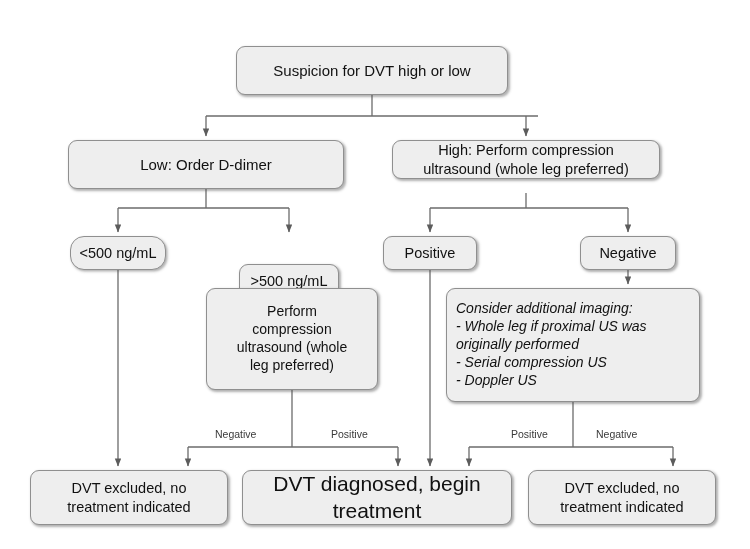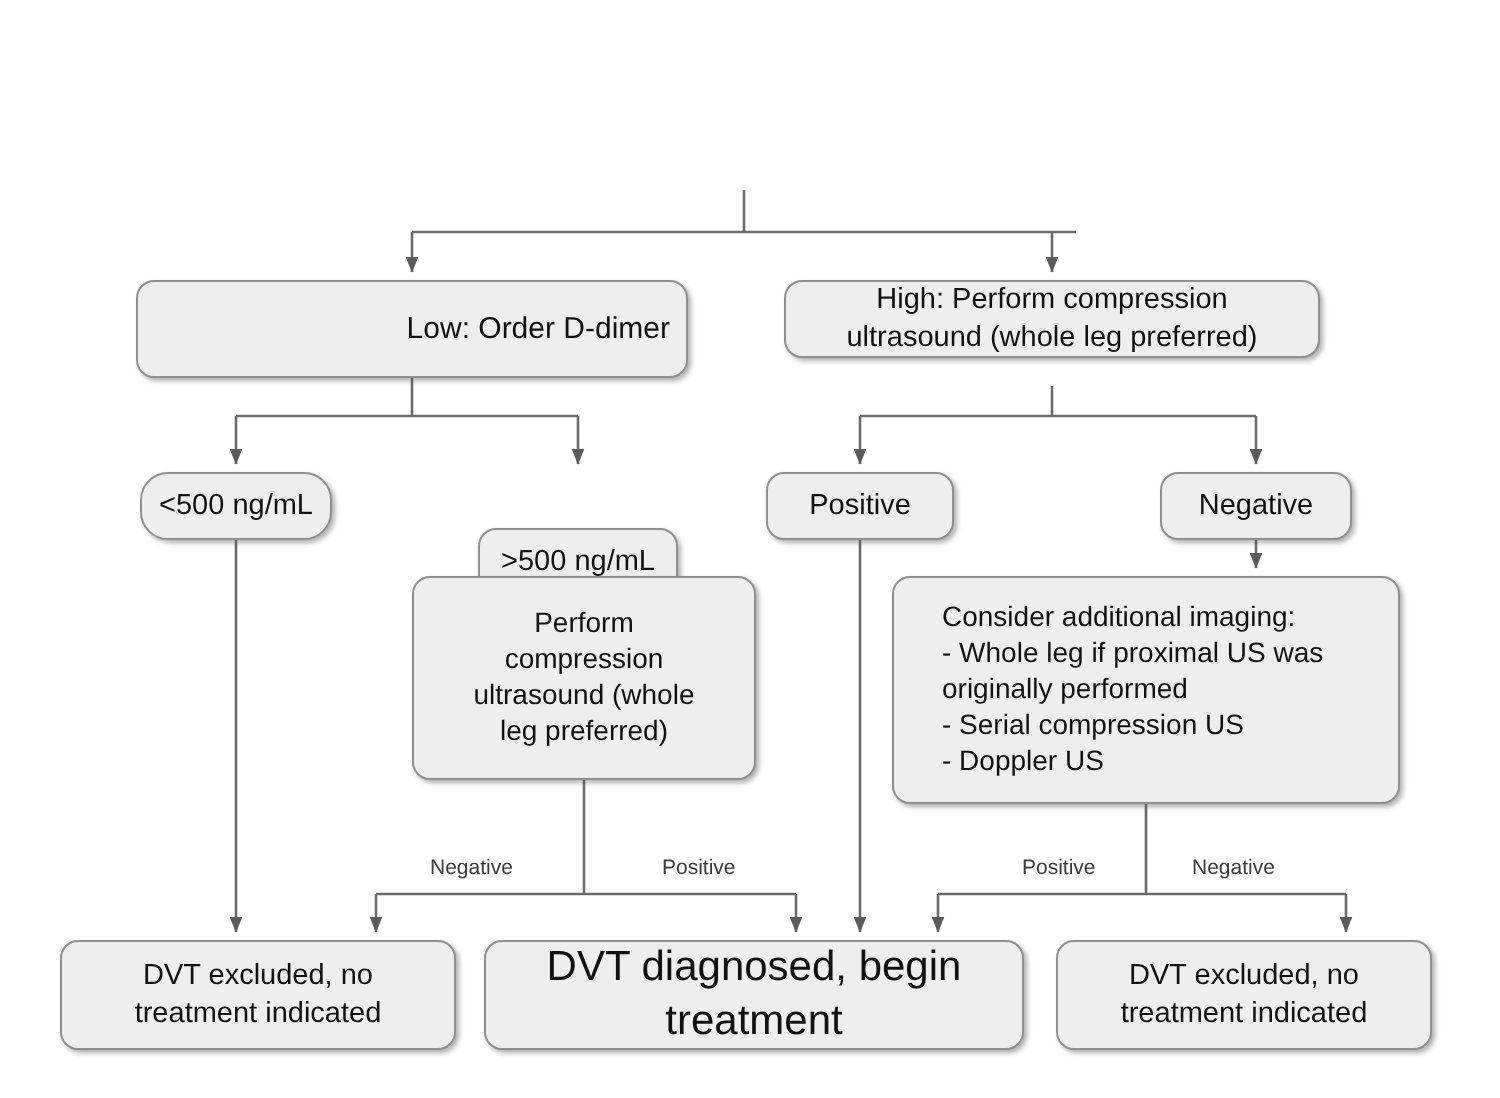--- a/index.html
+++ b/index.html
@@ -37,36 +37,37 @@
     text-align: center;
     color: #111111;
     font-size: 14.5px;
     line-height: 1.28;
     padding: 4px 8px;
     white-space: pre-line;
   }
   .node.left-align {
     justify-content: flex-start;
     text-align: left;
-    padding: 8px 10px 8px 24px;
+    padding: 8px 10px 8px 9px;
+    font-style: italic;
   }
   .node .inner {
     width: 100%;
     white-space: pre-line;
   }
   .edge-label {
     position: absolute;
     font-size: 10.5px;
     color: #3a3a3a;
     white-space: nowrap;
     background: #ffffff;
     padding: 0 3px;
   }
   .n-root     { left: 236px; top: 46px;  width: 272px; height: 49px; font-size: 15px; }
-  .n-low      { left: 68px;  top: 140px; width: 276px; height: 49px; font-size: 15px; text-align: right; }
+  .n-low      { left: 68px;  top: 140px; width: 276px; height: 49px; font-size: 15px; }
   .n-high     { left: 392px; top: 140px; width: 268px; height: 39px; font-size: 14.5px; }
   .n-d-low    { left: 70px;  top: 236px; width: 96px;  height: 34px; border-radius: 14px; }
   .n-d-high   { left: 239px; top: 236px; width: 100px; height: 34px; margin-top: 28px; }
   .n-pos      { left: 383px; top: 236px; width: 94px;  height: 34px; }
   .n-neg      { left: 580px; top: 236px; width: 96px;  height: 34px; }
   .n-cus      { left: 206px; top: 288px; width: 172px; height: 102px; font-size: 14px; }
   .n-consider { left: 446px; top: 288px; width: 254px; height: 114px; font-size: 14px; }
   .n-excl-l   { left: 30px;  top: 470px; width: 198px; height: 55px; }
   .n-diag     { left: 242px; top: 470px; width: 270px; height: 55px; font-size: 21px; }
   .n-excl-r   { left: 528px; top: 470px; width: 188px; height: 55px; }
@@ -116,20 +117,23 @@
       <path d="M188,447 L188,466" marker-end="url(#arrow)"></path>
       <path d="M398,447 L398,466" marker-end="url(#arrow)"></path>
 
       <path d="M573,402 L573,447"></path>
       <path d="M469,447 L673,447"></path>
       <path d="M469,447 L469,466" marker-end="url(#arrow)"></path>
       <path d="M673,447 L673,466" marker-end="url(#arrow)"></path>
     </g>
   </svg>
 
+  <div class="node n-root">
+    <span class="inner">Suspicion for DVT high or low</span>
+  </div>
 
   <div class="node n-low">
     <span class="inner">Low: Order D-dimer</span>
   </div>
 
   <div class="node n-high">
     <span class="inner">High: Perform compression
 ultrasound (whole leg preferred)</span>
   </div>
 

